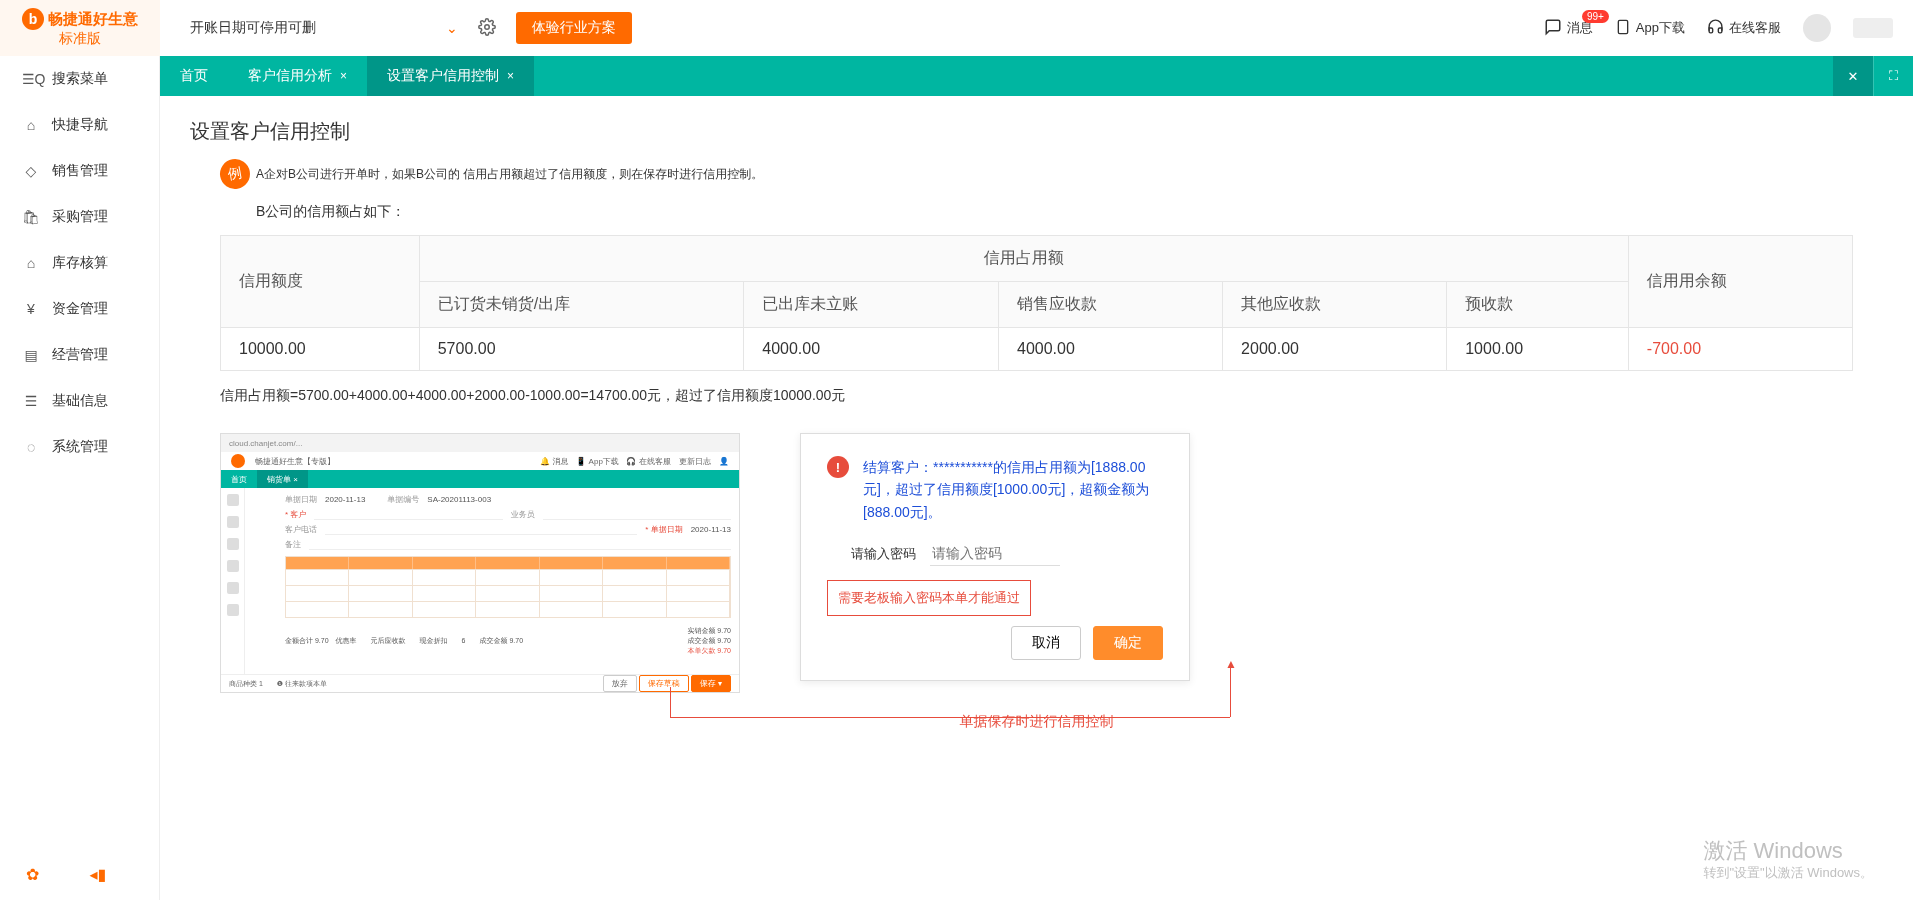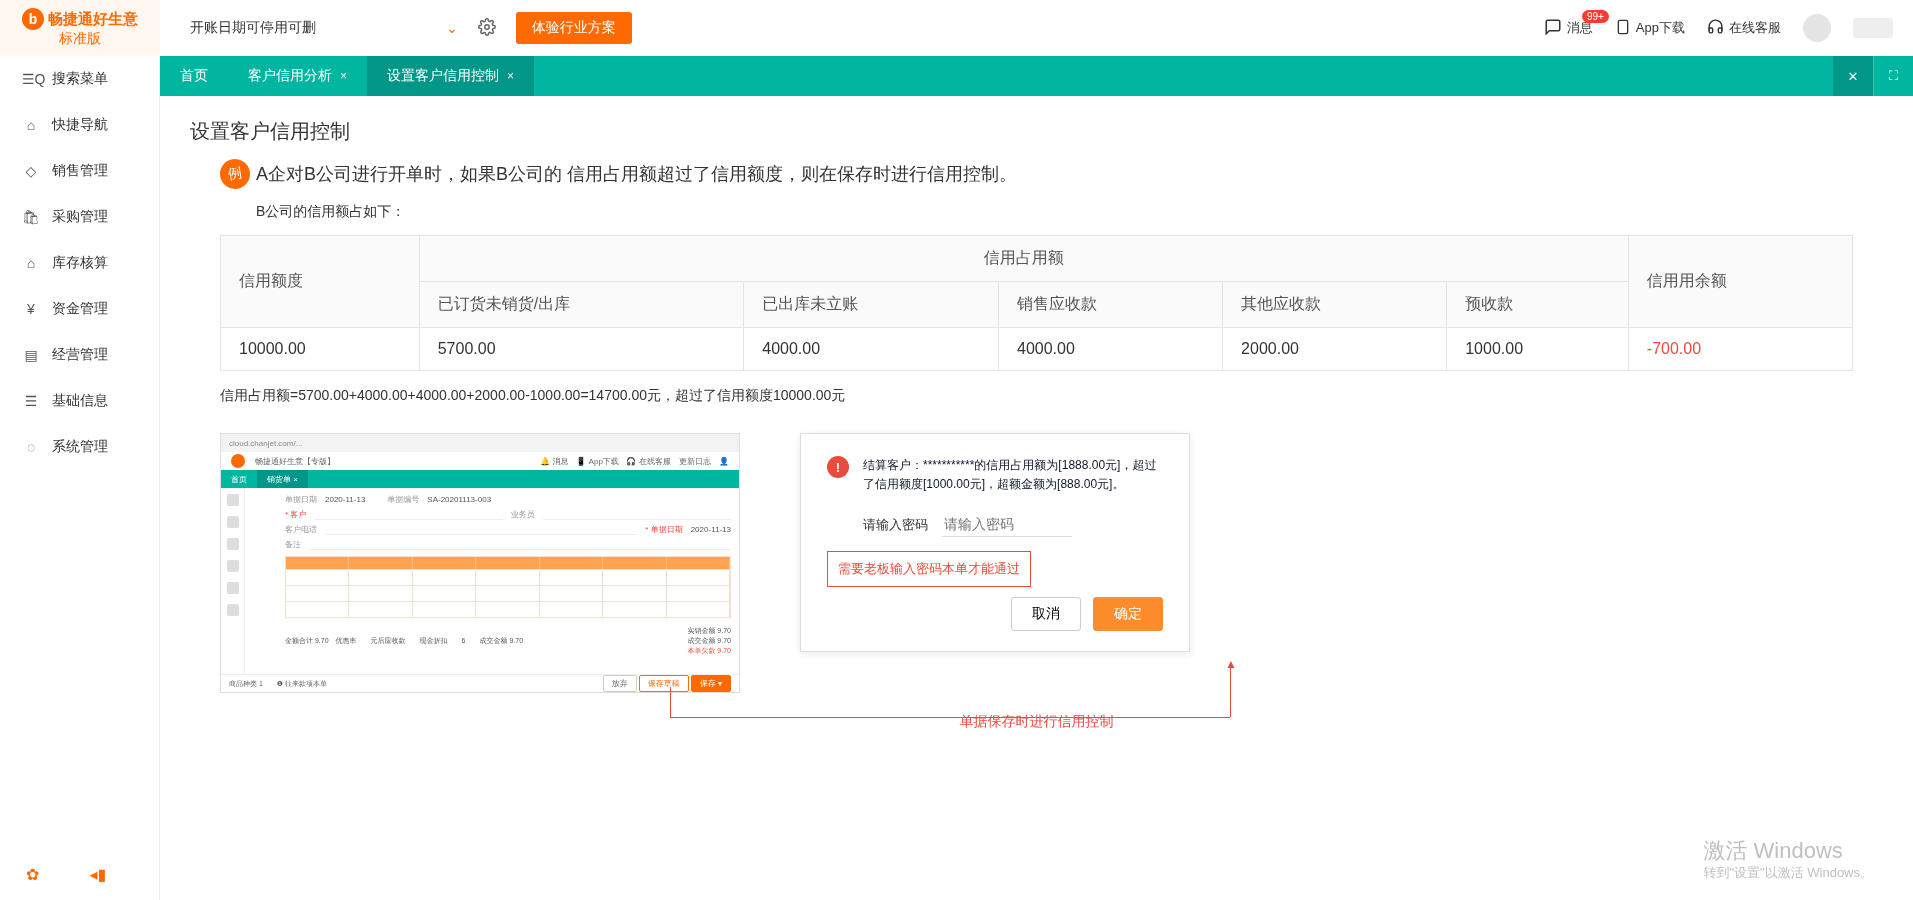--- a/index.html
+++ b/index.html
@@ -36,21 +36,21 @@
 .tabbar-right { margin-left: auto; display: flex; }
 .tabbar-btn { width: 40px; display: flex; align-items: center; justify-content: center; color: #fff; background: #009688; cursor:pointer; }
 .tabbar-btn.alt { background: #00b6a1; border-left:1px solid rgba(255,255,255,0.2);}
 
 .content-wrap { flex: 1; background: #fff; margin: 0; overflow-y: auto; position: relative; }
 .page-title { font-size: 20px; font-weight: 500; padding: 22px 30px 14px; }
 .content-inner { padding: 0 60px 40px; }
 
 .example-badge { display:inline-flex; width:30px; height:30px; background:#ff6a00; color:#fff; border-radius:50%; align-items:center; justify-content:center; font-size:14px; margin-right:6px; transform: rotate(-10deg); }
 .ex-row { display:flex; align-items:center; margin-bottom: 14px;}
-.ex-text { font-size: 18px; color:#333; }
+.ex-text { font-size: 12px; color:#333; }
 .sub-text { font-size:14px; margin-left:36px; margin-bottom: 14px; }
 
 .credit-table { width: 100%; border-collapse: collapse; margin: 10px 0 16px 0; }
 .credit-table th, .credit-table td { border: 1px solid #e5e5e5; padding: 12px 18px; font-size: 16px; font-weight: normal; text-align: left; }
 .credit-table th { background: #fafafa; color:#555;}
 .credit-table .neg { color: #e74c3c; }
 
 .formula { font-size: 14px; margin-bottom: 28px; }
 
 
@@ -75,22 +75,22 @@
 .sb-tbl-r { height:16px; display:flex; border-top:1px solid #f0e0d0;}
 .sb-tbl-r .c { flex:1; border-right:1px solid #f0e0d0;}
 .sb-foot { position:absolute; bottom:0; left:0; right:0; height:18px; background:#fff; border-top:1px solid #eee; display:flex; justify-content:flex-end; align-items:center; gap:2px; padding:0 8px;}
 .sb-btn { font-size:8px; padding:2px 8px; border:1px solid #ff6a00; color:#ff6a00; border-radius:2px;}
 .sb-btn.fill { background:#ff6a00; color:#fff; position:relative;}
 .sb-btn.plain { border-color:#ccc; color:#666;}
 
 .dialog-box { width: 390px; border: 1px solid #ddd; background: #fff; box-shadow: 0 2px 8px rgba(0,0,0,0.08); padding: 22px 26px 20px; position: relative; }
 .dlg-row { display:flex; gap:14px; }
 .dlg-icon { width:22px; height:22px; background:#e74c3c; border-radius:50%; color:#fff; display:flex; align-items:center; justify-content:center; font-weight:bold; flex-shrink:0;}
-.dlg-msg { font-size:12px; line-height:1.6; color:#0f172a; }
-.dlg-pw { display:flex; align-items:center; gap:14px; margin:18px 0 10px 36px;}
+.dlg-msg { font-size:14px; line-height:1.6; color:#1d4ed8; }
+.dlg-pw { display:flex; align-items:center; gap:14px; margin:18px 0 10px 24px;}
 .dlg-pw input { border:none; border-bottom:1px solid #ddd; padding:4px 2px; font-size:14px; outline:none; width:130px;}
 .dlg-note { border:1px solid #e74c3c; color:#e74c3c; font-size:13px; padding:8px 10px; display:inline-block; margin-top:4px; position:relative;}
 .dlg-btns { display:flex; justify-content:flex-end; gap:12px; margin-top:10px;}
 .dlg-btn { padding:7px 20px; border:1px solid #ccc; background:#fff; font-size:14px; border-radius:3px; cursor:pointer;}
 .dlg-btn.pri { background:#ff8c2b; color:#fff; border-color:#ff8c2b;}
 .illus-caption { text-align:center; color:#e74c3c; font-size:14px; margin-top:30px; position:relative;}
 .red-line { position:absolute; background:#e74c3c;}
 
 .watermark { position: absolute; right: 40px; bottom: 18px; color: #c0c0c0; font-size: 22px; text-align:left; line-height:1.3;}
 .watermark .sub { font-size: 13px; }

